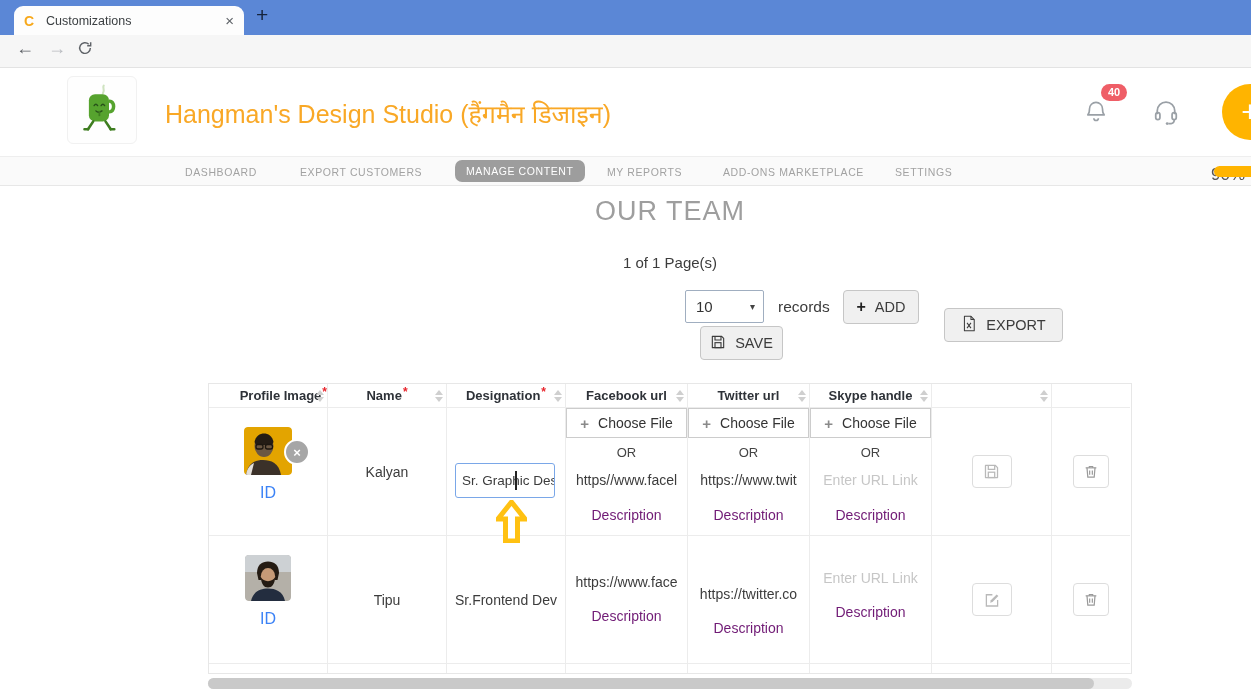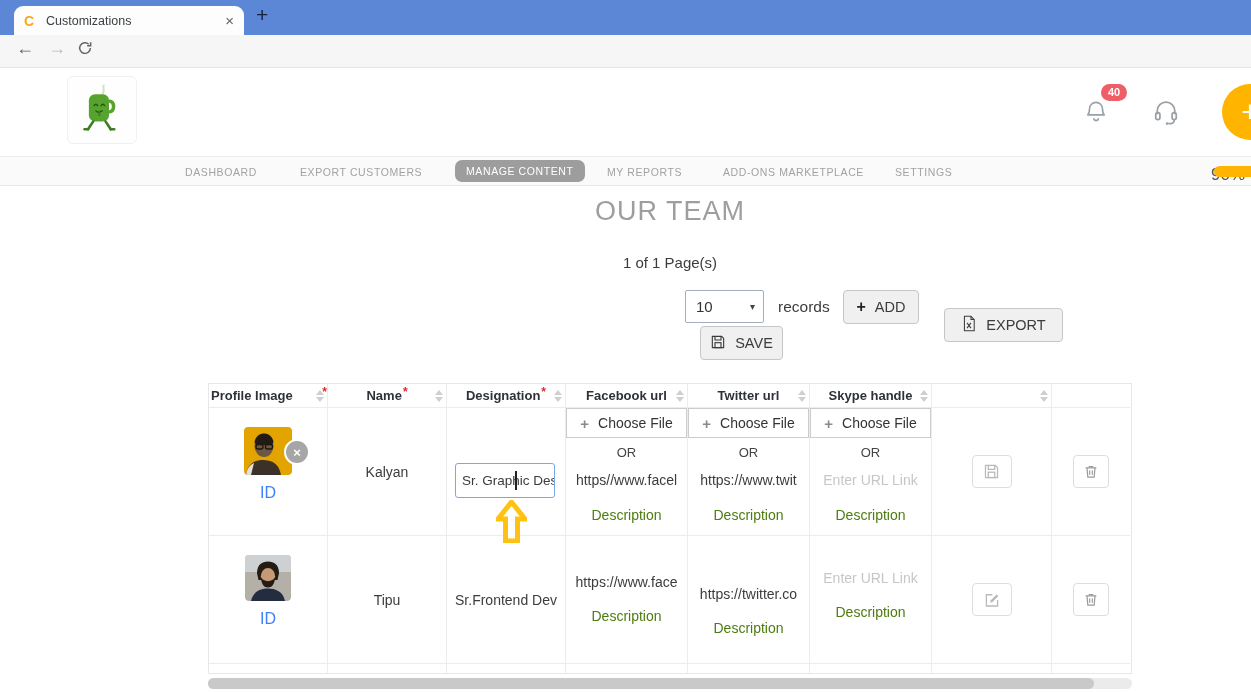--- a/index.html
+++ b/index.html
@@ -50,21 +50,21 @@
   .records-label{position:absolute;left:778px;top:298px;font-size:15.5px;color:#3c3c3c}
   .btn{position:absolute;height:34px;background:#f0f0f0;border:1px solid #c6c6c6;border-radius:4px;
        display:flex;align-items:center;justify-content:center;gap:9px;font-size:14.5px;color:#3c3c3c;box-sizing:border-box}
   .btn .plus{font-size:16px;font-weight:bold;color:#222}
   
   .tbl{position:absolute;left:208px;top:383px;width:924px;border:1px solid #e7e7e7;background:#fff;box-sizing:border-box}
   .trow{display:grid;grid-template-columns:119px 119px 119px 122px 122px 122px 120px 78px}
   .c{border-right:1px solid #ececec;border-bottom:1px solid #ececec;position:relative;box-sizing:border-box;background:#fff}
   .trow .c:last-child{border-right:none}
   .thead .c{height:24px;display:flex;align-items:center;justify-content:center;font-weight:bold;font-size:13px;color:#2e3238}
-  .thead .c.left{justify-content:space-between;padding-left:2px}
+  .thead .c.left{justify-content:flex-end;padding-left:2px}
   .req{color:#e8252c;font-size:12px;font-weight:bold;margin-left:1px;position:relative;top:-4px}
   .sort{position:absolute;right:3px;top:50%;transform:translateY(-50%);display:flex;flex-direction:column;gap:2px}
   .sort i{display:block;width:0;height:0;border-left:4px solid transparent;border-right:4px solid transparent}
   .sort .up{border-bottom:5px solid #cfcfcf}
   .sort .dn{border-top:5px solid #cfcfcf}
   .r1 .c{height:128px}
   .r2 .c{height:128px}
   .stub .c{height:9px;border-bottom:none}
   .pcell{display:flex;flex-direction:column;align-items:center;padding-top:19px}
   .avatar{width:48px;height:48px;border-radius:4px;overflow:hidden;display:block}
@@ -79,21 +79,21 @@
              box-sizing:border-box;white-space:nowrap;overflow:hidden}
   .text-caret{position:absolute;left:68px;top:63px;width:1.5px;height:19px;background:#222;z-index:2}
   .up-arrow{position:absolute;left:49px;top:92px;z-index:3}
   .scell{display:flex;flex-direction:column;align-items:center;font-size:14px;color:#3c3c3c}
   .choose-file{width:100%;height:30px;background:#fff;border:1px solid #ccc;display:flex;align-items:center;
                justify-content:center;gap:9px;font-size:14px;color:#333;box-sizing:border-box}
   .plus-sm{color:#8a8a8a;font-weight:bold;font-size:15px}
   .or{margin-top:7px;font-size:13px;color:#444}
   .url-text{margin-top:12px;white-space:nowrap;overflow:hidden;max-width:116px}
   .placeholder{color:#c6c6c6}
-  .desc{margin-top:19px;color:#4d7c0f}
+  .desc{margin-top:19px;color:#701a75}
   .scell2{padding-top:34px}
   .scell2 .desc{margin-top:18px}
   .icon-btn{width:40px;height:33px;border:1px solid #ddd;border-radius:4px;background:#fff;display:flex;
             align-items:center;justify-content:center;color:#b9b9b9}
   .icon-btn.trash{color:#9a9a9a;width:36px}
   
   .hscroll{position:absolute;left:208px;top:678px;width:924px;height:11px;background:#ebebeb;border-radius:6px}
   .hthumb{position:absolute;left:0;top:0;width:886px;height:11px;background:#c9c9c9;border-radius:6px}
 </style>
 </head>
@@ -136,20 +136,21 @@
       <rect x="17" y="14" width="23" height="31" rx="7" fill="#56A32E"></rect>
       <path d="M40 22c7-1 7 13 0 12" stroke="#56A32E" stroke-width="4" fill="none"></path>
       <path d="M23 27q2-3 4 0" stroke="#27511a" stroke-width="1.6" fill="none" stroke-linecap="round"></path>
       <path d="M31 27q2-3 4 0" stroke="#27511a" stroke-width="1.6" fill="none" stroke-linecap="round"></path>
       <path d="M25 33q3 3 7 0" stroke="#27511a" stroke-width="1.6" fill="none" stroke-linecap="round"></path>
       <path d="M29 33v6" stroke="#3e7d20" stroke-width="2"></path>
       <path d="M22 45l-6 9M36 45l6 9" stroke="#3e7d20" stroke-width="3" stroke-linecap="round"></path>
       <path d="M16 54h-4M42 54h4" stroke="#3e7d20" stroke-width="3" stroke-linecap="round"></path>
     </svg>
   </div>
+  <div class="biz-title">Hangman's Design Studio (हैंगमैन डिजाइन)</div>
   <span class="hicon" style="left:1083px">
     <svg width="26" height="26" viewBox="0 0 24 24" fill="none" stroke="#9aa0a6" stroke-width="1.5">
       <path d="M6 10a6 6 0 1 1 12 0c0 4.2 1.6 5.6 1.6 5.6H4.4S6 14.2 6 10z" stroke-linejoin="round"></path>
       <path d="M10 18.7a2.1 2.1 0 0 0 4.2 0"></path>
     </svg>
   </span>
   <span class="badge">40</span>
   <span class="hicon" style="left:1152px">
     <svg width="28" height="28" viewBox="0 0 24 24" fill="none" stroke="#9aa0a6" stroke-width="1.5">
       <path d="M4.5 14v-3a7.5 7.5 0 0 1 15 0v3"></path>

